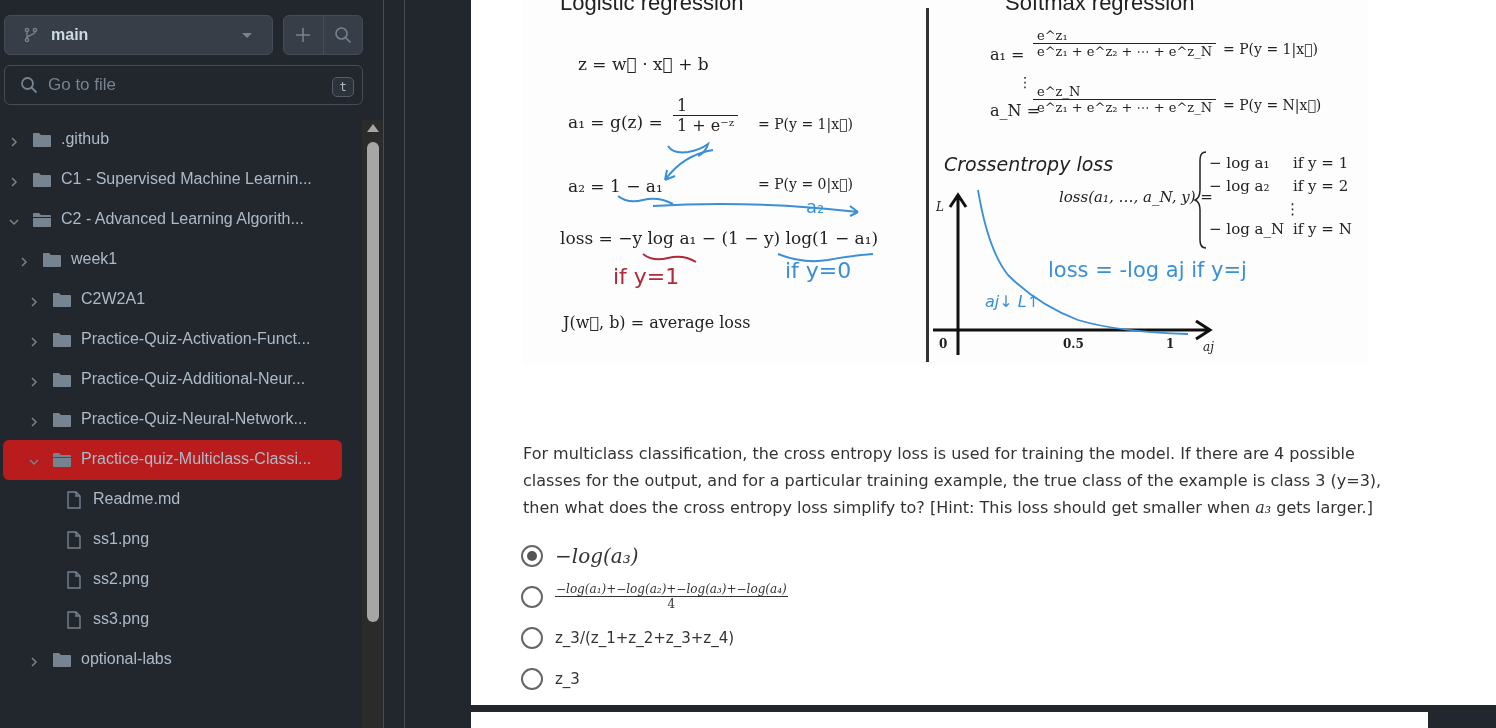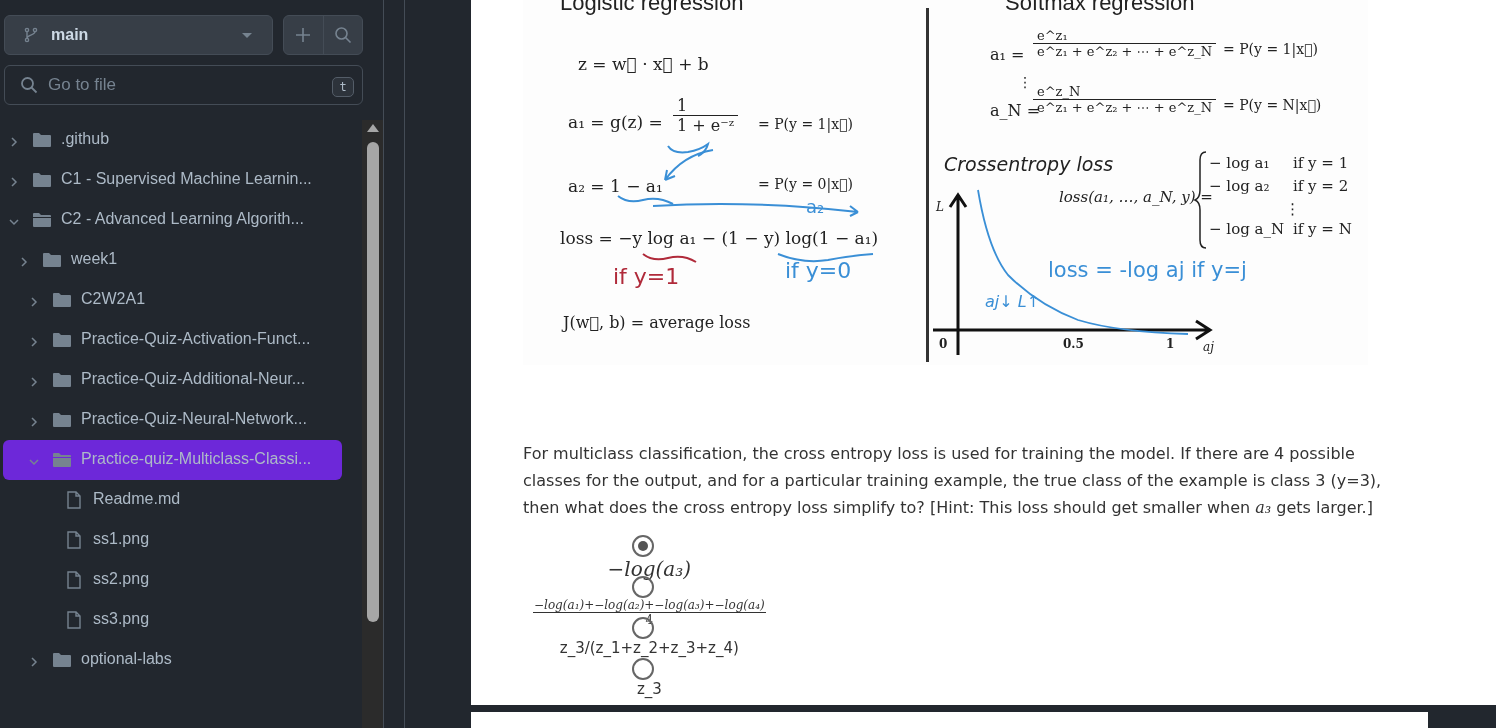--- a/index.html
+++ b/index.html
@@ -56,21 +56,21 @@
       font-family: "DejaVu Sans Mono", monospace; font-size: 12px;
       display: flex; align-items: center; justify-content: center;
       background: #2d333b;
     }
 
     .tree { position: absolute; left: 0; top: 120px; width: 345px; }
     .tree-item {
       position: relative; height: 40px; display: flex; align-items: center;
       color: #adbac7; font-size: 16px; white-space: nowrap;
     }
-    .tree-item.selected { background: #6d28d9; border-radius: 6px; margin-left: 3px; width: 339px; }
+    .tree-item.selected { background: #b91c1c; border-radius: 6px; margin-left: 3px; width: 339px; }
     .tree-item .chev { position: absolute; width: 12px; height: 12px; color: #768390; }
     .tree-item .ficon { position: absolute; width: 20px; height: 18px; color: #768390; }
     .tree-item .name { position: absolute; }
 
     .scrolltrack {
       position: absolute; left: 362px; top: 120px; width: 22px; height: 608px;
       background: #2b2b2b;
     }
     .scroll-arrow {
       position: absolute; left: 5px; top: 4px; width: 0; height: 0;
@@ -102,21 +102,21 @@
     .frac { display: inline-flex; flex-direction: column; align-items: flex-start; vertical-align: middle; }
     .frac .num { padding: 0 4px; }
     .frac .den { border-top: 1.5px solid #222; padding: 0 4px; }
 
     .question {
       position: absolute; left: 52px; top: 440px; width: 860px;
       font-size: 16px; line-height: 27px; color: #333;
       font-family: "DejaVu Sans", sans-serif;
     }
     .options { position: absolute; left: 50px; top: 535px; }
-    .option { position: relative; height: 41px; display: flex; align-items: center; flex-direction: column; }
+    .option { position: relative; height: 41px; display: flex; align-items: center; }
     .radio {
       width: 22px; height: 22px; border: 2px solid #666; border-radius: 50%;
       position: relative; flex: none;
     }
     .radio.checked::after {
       content: ""; position: absolute; left: 4px; top: 4px; width: 10px; height: 10px;
       border-radius: 50%; background: #555;
     }
     .opt-label { margin-left: 12px; color: #333; font-size: 15px; font-family: "DejaVu Sans", sans-serif; }
     .opt-math { margin-left: 12px; color: #333; font-family: "DejaVu Serif", serif; font-style: italic; font-size: 20px; }

